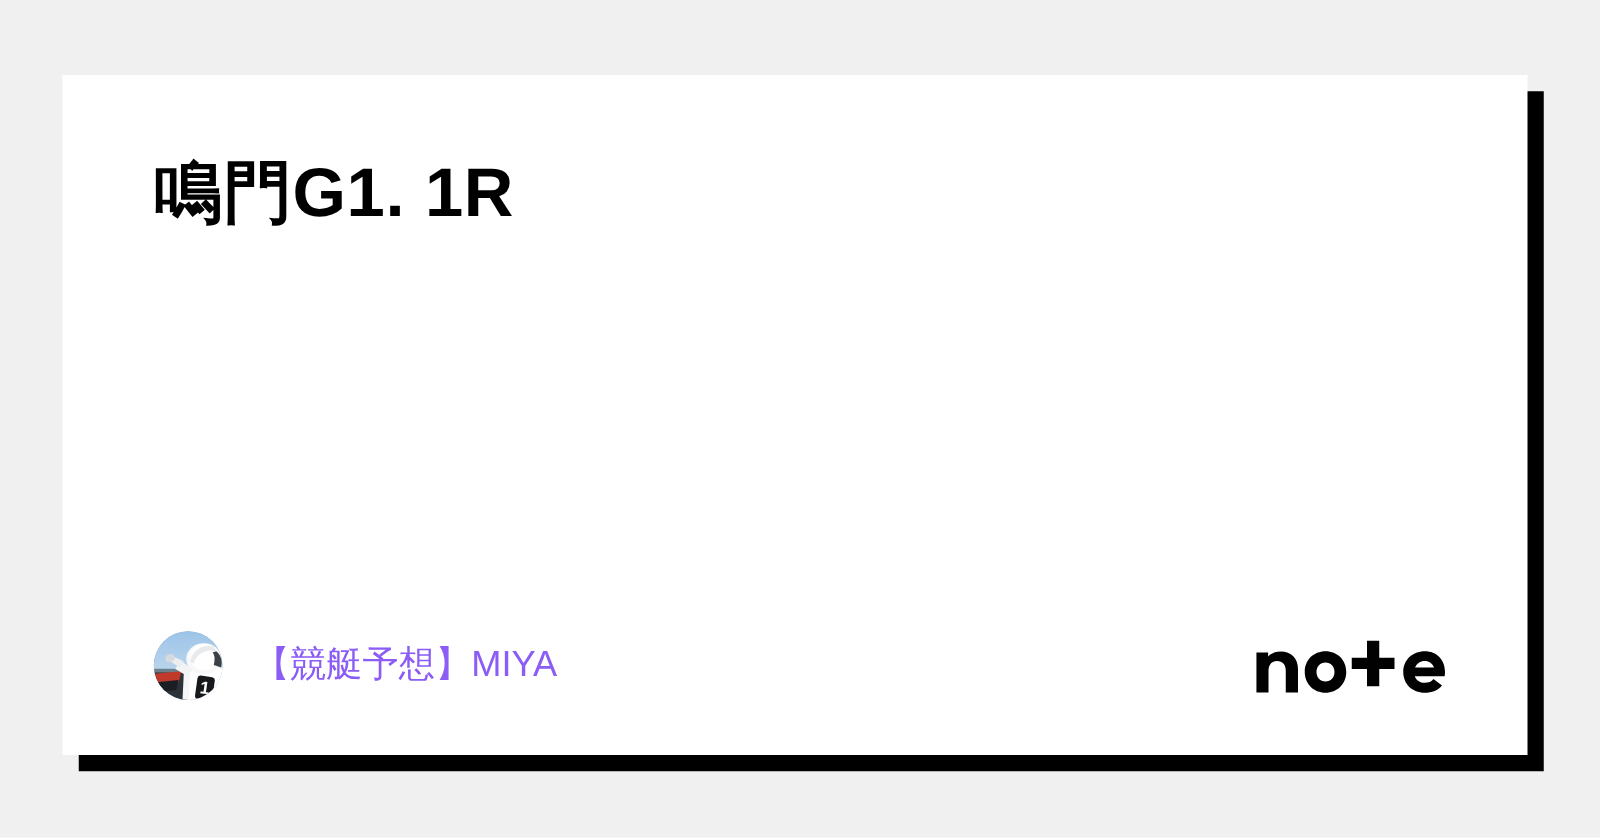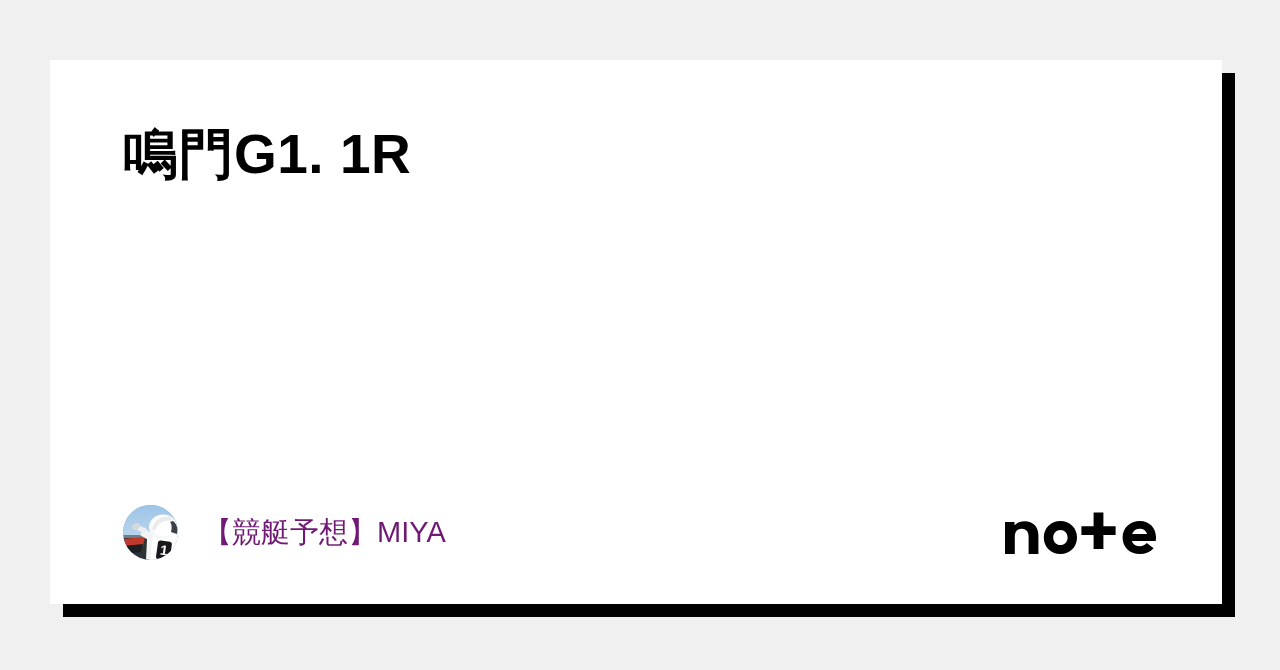--- a/index.html
+++ b/index.html
@@ -94,21 +94,21 @@
   .avatar svg {
     display: block;
     width: 55px;
     height: 55px;
   }
 
   .author-name {
     margin-left: 25px;
     font-size: 29px;
     line-height: 1.2;
-    color: #701a75;
+    color: #8b5cf6;
     font-weight: 400;
     white-space: nowrap;
     overflow: hidden;
     text-overflow: ellipsis;
     font-family: "Liberation Sans", "DejaVu Sans", sans-serif;
   }
 
   
   .note-logo {
     flex: 0 0 auto;

